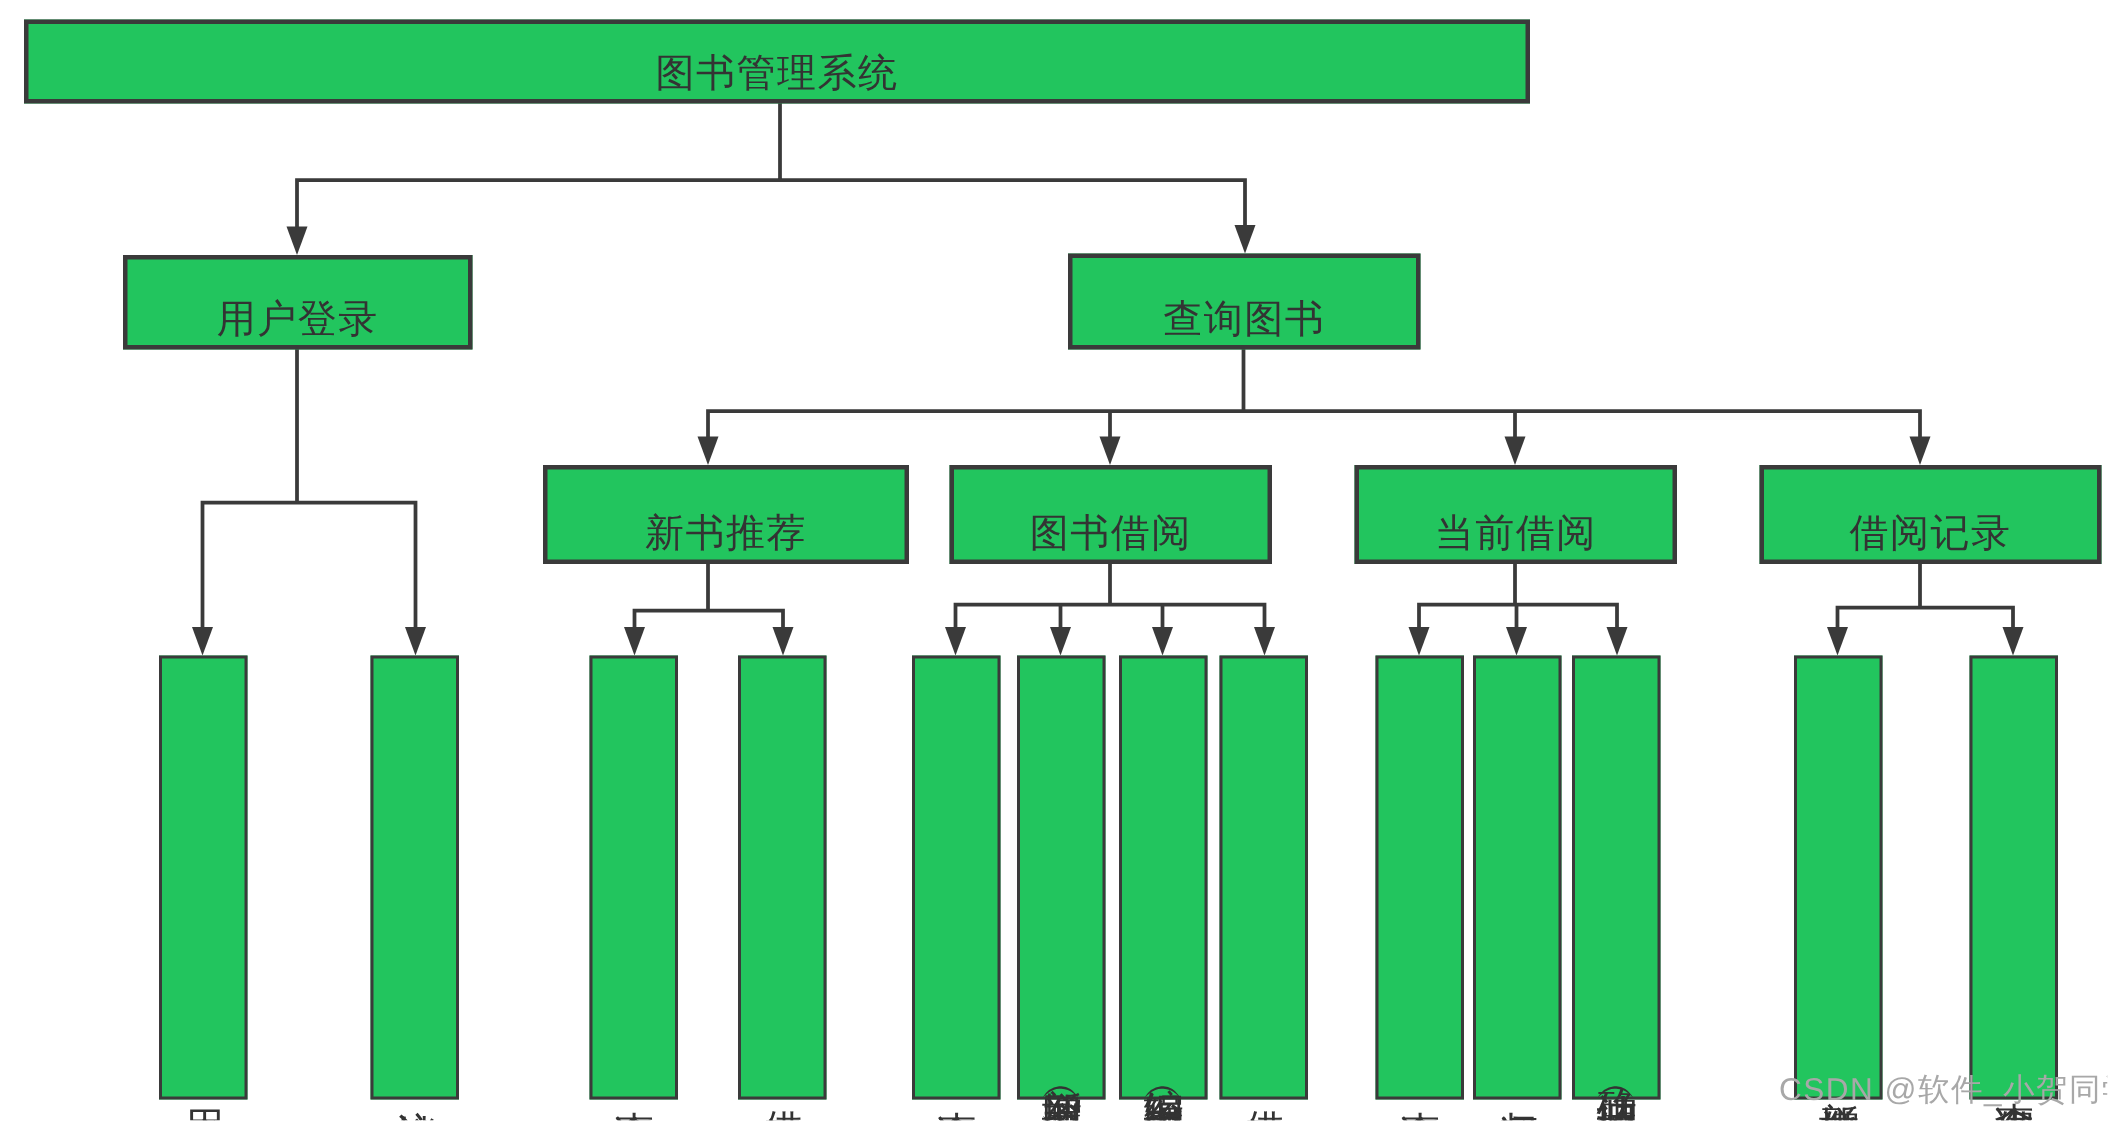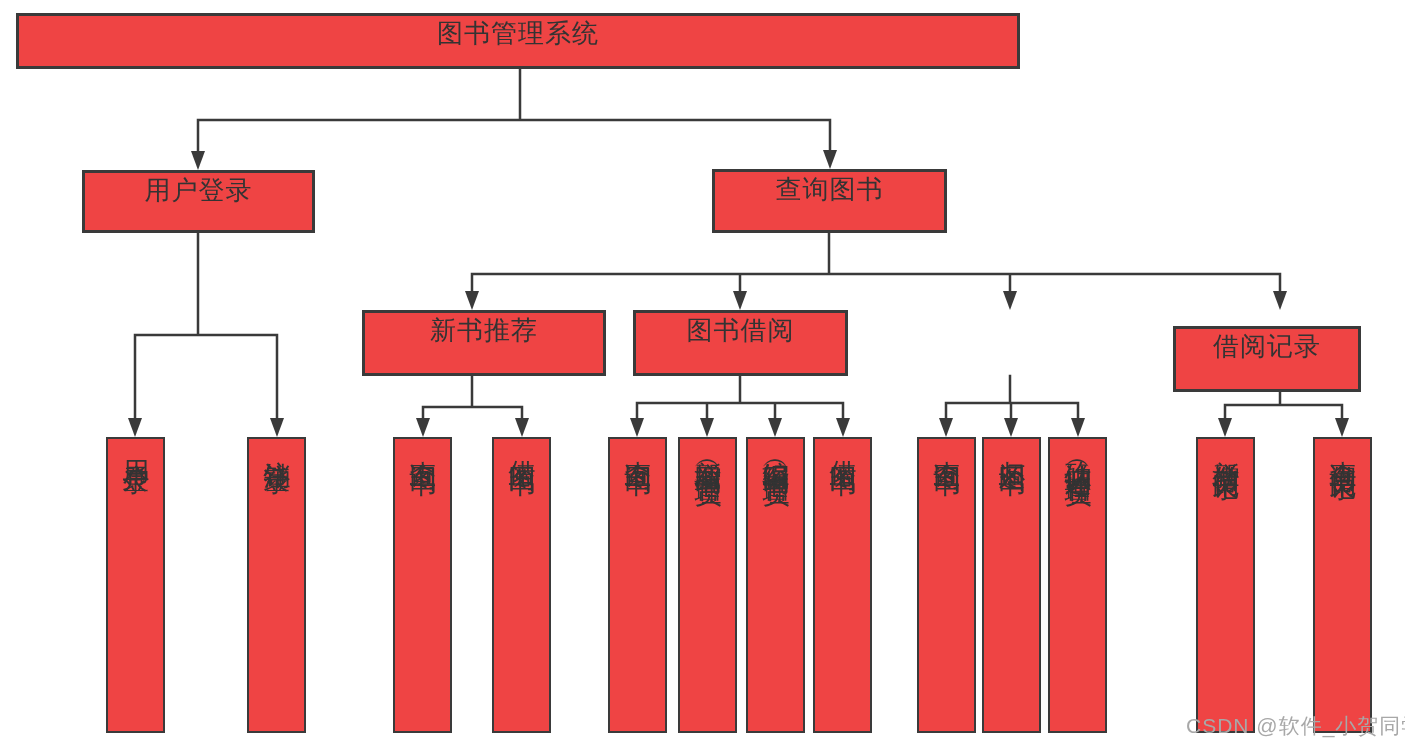--- a/index.html
+++ b/index.html
@@ -6,22 +6,22 @@
   .canvas{
     position:relative;
     width:1405px;height:747px;
     background:#ffffff;
     font-family:"Liberation Sans","DejaVu Sans",sans-serif;
     overflow:hidden;
   }
   .wires{position:absolute;left:0;top:0;pointer-events:none;}
   .node{
     position:absolute;box-sizing:border-box;
-    background:#ef4444;border:3px solid #3a3a3a;
-    display:flex;align-items:flex-start;justify-content:center;
+    background:#22c55e;border:3px solid #3a3a3a;
+    display:flex;align-items:flex-end;justify-content:center;
     color:#333333;
     font-family:Liberation Serif, serif;
   }
   .h-label{font-size:26px;letter-spacing:1px;white-space:nowrap;}
   .leaf{border-width:2.5px;}
   .v-label{
     writing-mode:vertical-rl;
     text-orientation:mixed;
     font-size:27px;line-height:1;letter-spacing:3px;
     color:#333333;white-space:nowrap;
@@ -98,21 +98,24 @@
   <div class="node" style="left:712px;top:169px;width:235px;height:64px">
     <span class="h-label">查询图书</span>
   </div>
 
   <div class="node" style="left:362px;top:310px;width:244px;height:66px">
     <span class="h-label">新书推荐</span>
   </div>
   <div class="node" style="left:633px;top:310px;width:215px;height:66px">
     <span class="h-label">图书借阅</span>
   </div>
-  <div class="node" style="left:1173px;top:326px;width:188px;height:66px">
+  <div class="node" style="left:903px;top:310px;width:215px;height:66px">
+    <span class="h-label">当前借阅</span>
+  </div>
+  <div class="node" style="left:1173px;top:310px;width:228px;height:66px">
     <span class="h-label">借阅记录</span>
   </div>
 
   <div class="node leaf" style="left:106px;top:437px;width:59px;height:296px">
     <span class="v-label">用户登录</span>
   </div>
   <div class="node leaf" style="left:247px;top:437px;width:59px;height:296px">
     <span class="v-label">注销登录</span>
   </div>
 

